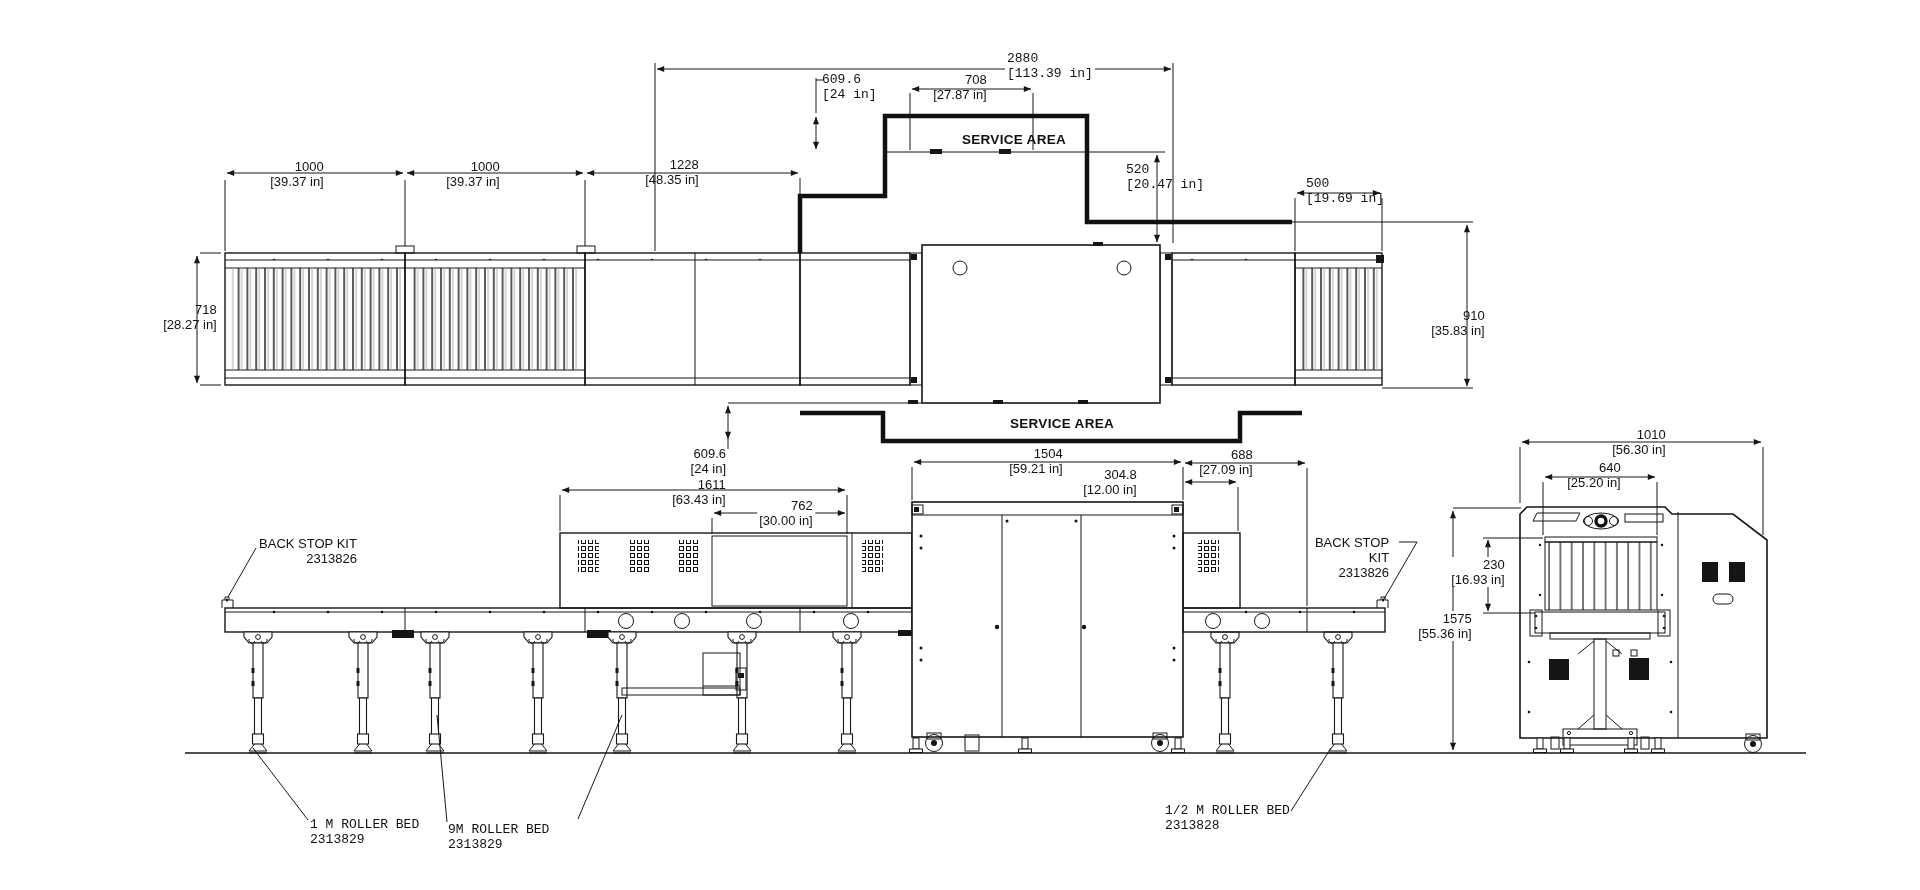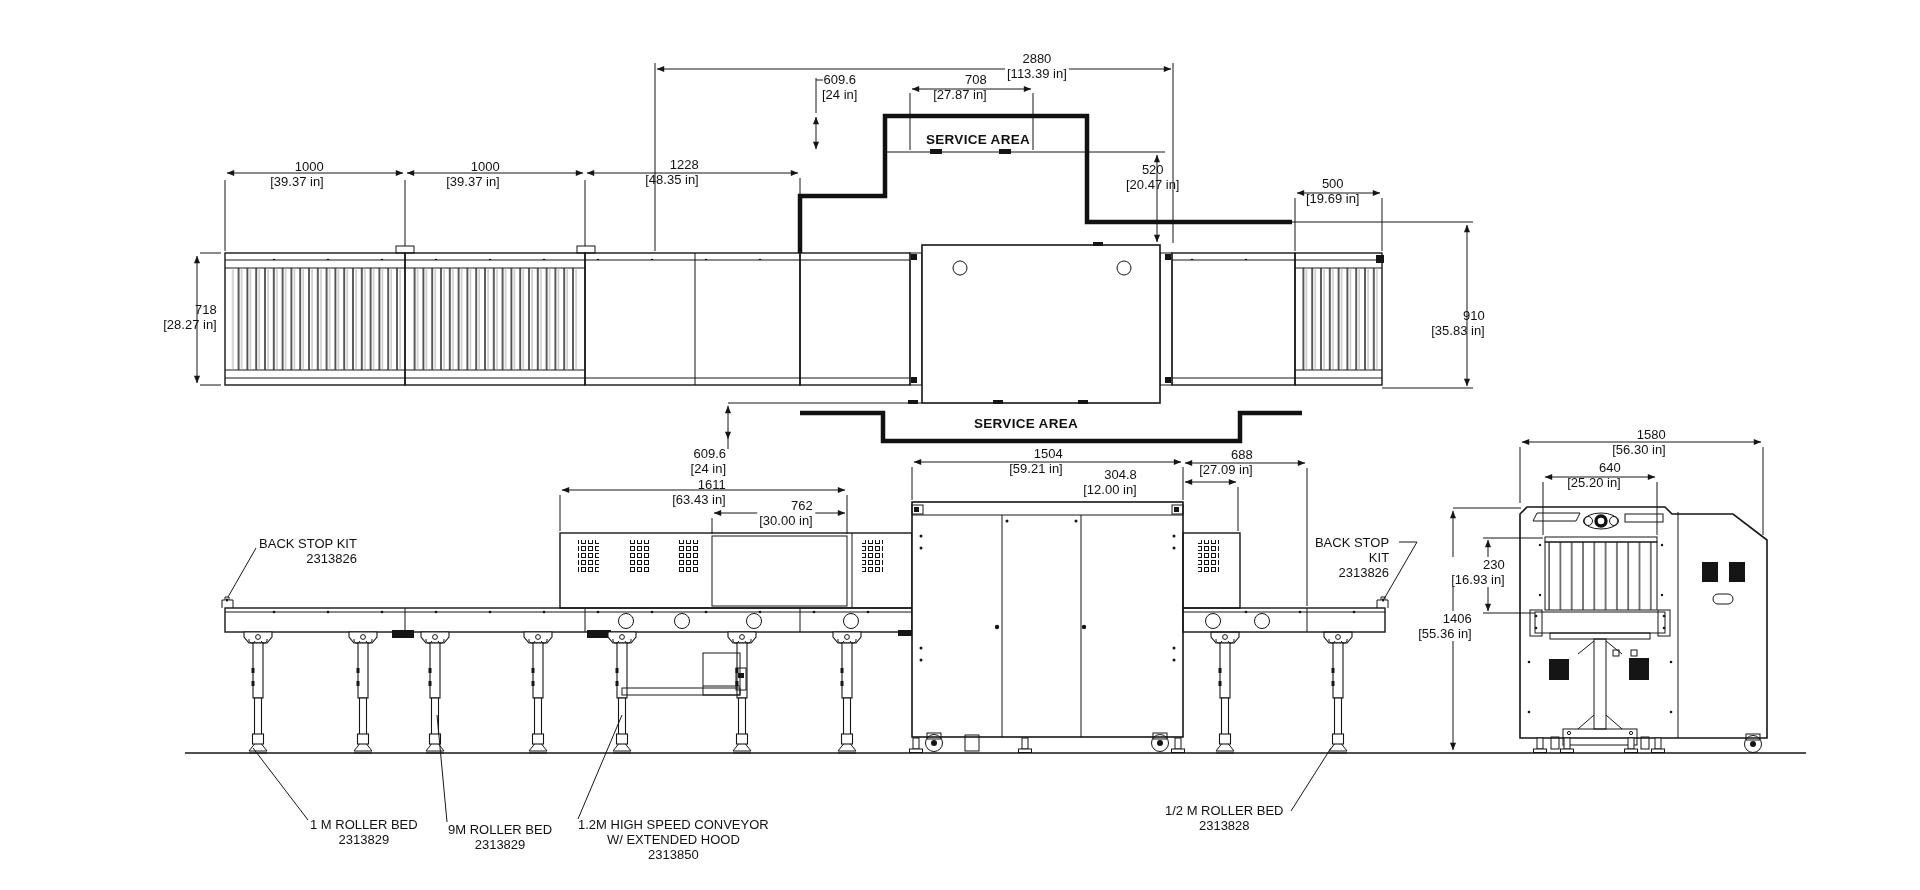--- a/index.html
+++ b/index.html
@@ -1,23 +1,23 @@
 <!DOCTYPE html>
 <html><head>
 <meta charset="utf-8">
 <style>
   html,body{margin:0;padding:0;background:#fff;}
   #stage{position:relative;width:1920px;height:890px;background:#ffffff;overflow:hidden;
          font-family:"Liberation Sans",sans-serif;color:#111;}
   svg{position:absolute;left:0;top:0;}
   .lbl{position:absolute;font-size:13px;line-height:15px;text-align:right;
        transform:translateX(-50%);white-space:nowrap;color:#111;}
-  .lbl.left{transform:none;text-align:center;}
+  .lbl.left{transform:none;text-align:left;font-family:Liberation Mono, monospace;}
   .lbl.right{transform:none;text-align:right;}
-  .lbl.bold{font-weight:bold;font-size:13.5px;letter-spacing:.3px;}
+  .lbl.bold{font-weight:bold;font-size:13.5px;letter-spacing:.3px;margin-left:36px;}
   .thin{stroke:#161616;stroke-width:1;fill:none;}
   .med{stroke:#161616;stroke-width:1.4;fill:none;}
   .thick{stroke:#111;stroke-width:4.5;fill:none;}
   .dimline{stroke:#161616;stroke-width:1;fill:none;}
   .dark{fill:#151515;stroke:none;}
 </style>
 </head>
 <body>
 
 <div id="stage">
@@ -381,26 +381,25 @@
   <div class="lbl" style="left:1458px;top:308px"><span>910</span><br><span>[35.83 in]</span></div>
   <div class="lbl bold" style="left:978px;top:132px"><span>SERVICE AREA</span></div>
   <div class="lbl bold" style="left:1026px;top:416px"><span>SERVICE AREA</span></div>
 
   <div class="lbl right" style="left:666px;top:446px;width:60px"><span>609.6</span><br><span>[24 in]</span></div>
   <div class="lbl" style="left:699px;top:477px"><span>1611</span><br><span>[63.43 in]</span></div>
   <div class="lbl" style="left:786px;top:498px;background:#fff;padding:0 2px"><span>762</span><br><span>[30.00 in]</span></div>
   <div class="lbl" style="left:1036px;top:446px"><span>1504</span><br><span>[59.21 in]</span></div>
   <div class="lbl" style="left:1110px;top:467px"><span>304.8</span><br><span>[12.00 in]</span></div>
   <div class="lbl" style="left:1226px;top:447px"><span>688</span><br><span>[27.09 in]</span></div>
-  <div class="lbl" style="left:1445px;top:611px;background:#fff;padding:0 2px"><span>1406</span><br><span>[55.36 in]</span></div>
+  <div class="lbl" style="left:1445px;top:611px;background:#fff;padding:0 2px"><span>1575</span><br><span>[55.36 in]</span></div>
 
   <div class="lbl" style="left:308px;top:536px"><span>BACK STOP KIT</span><br><span>2313826</span></div>
   <div class="lbl" style="left:1352px;top:535px"><span>BACK STOP</span><br><span>KIT</span><br><span>2313826</span></div>
   <div class="lbl left" style="left:310px;top:817px"><span>1 M ROLLER BED</span><br><span>2313829</span></div>
   <div class="lbl left" style="left:448px;top:822px"><span>9M ROLLER BED</span><br><span>2313829</span></div>
-  <div class="lbl left" style="left:578px;top:817px"><span>1.2M HIGH SPEED CONVEYOR</span><br><span>W/ EXTENDED HOOD</span><br><span>2313850</span></div>
   <div class="lbl left" style="left:1165px;top:803px"><span>1/2 M ROLLER BED</span><br><span>2313828</span></div>
 
-  <div class="lbl" style="left:1639px;top:427px"><span>1580</span><br><span>[56.30 in]</span></div>
+  <div class="lbl" style="left:1639px;top:427px"><span>1010</span><br><span>[56.30 in]</span></div>
   <div class="lbl" style="left:1594px;top:460px"><span>640</span><br><span>[25.20 in]</span></div>
   <div class="lbl" style="left:1478px;top:557px;background:#fff;padding:0 2px"><span>230</span><br><span>[16.93 in]</span></div>
 
 </div>
 
 </body></html>

